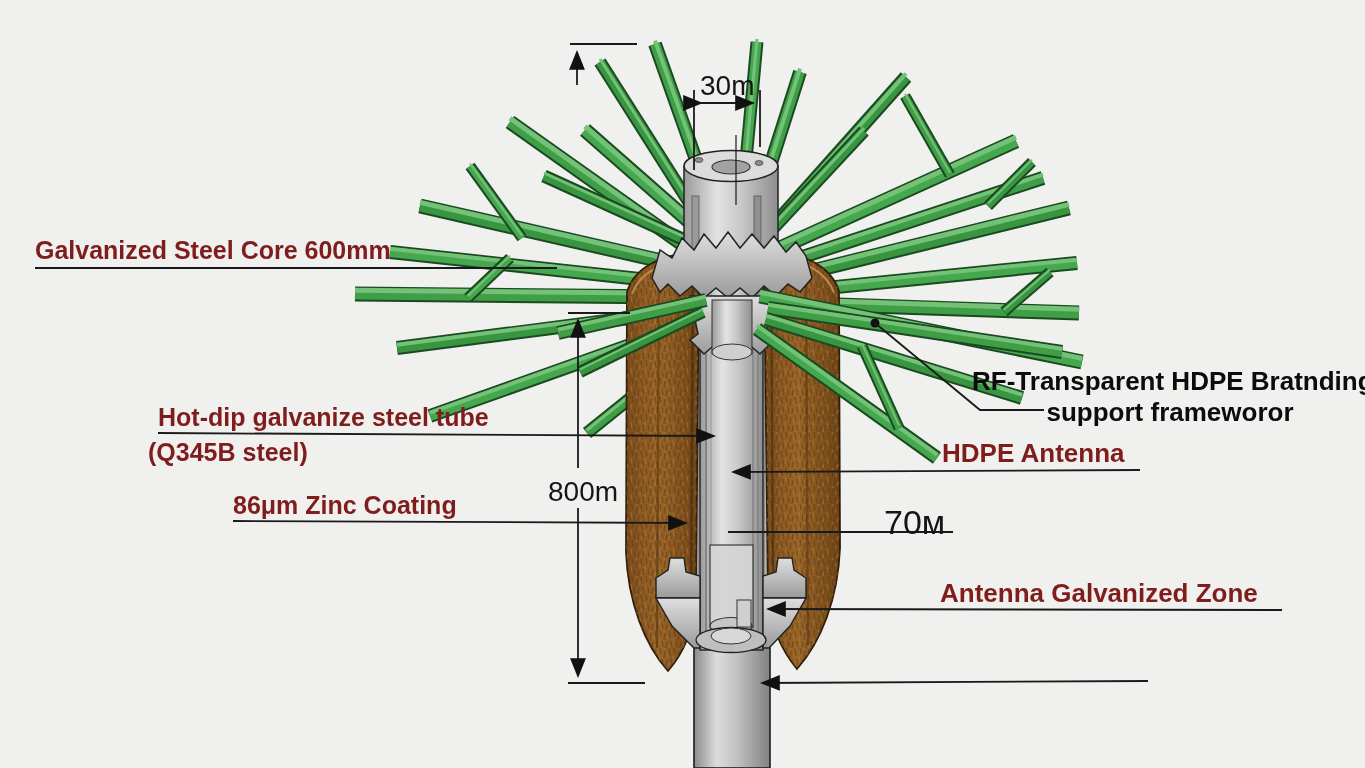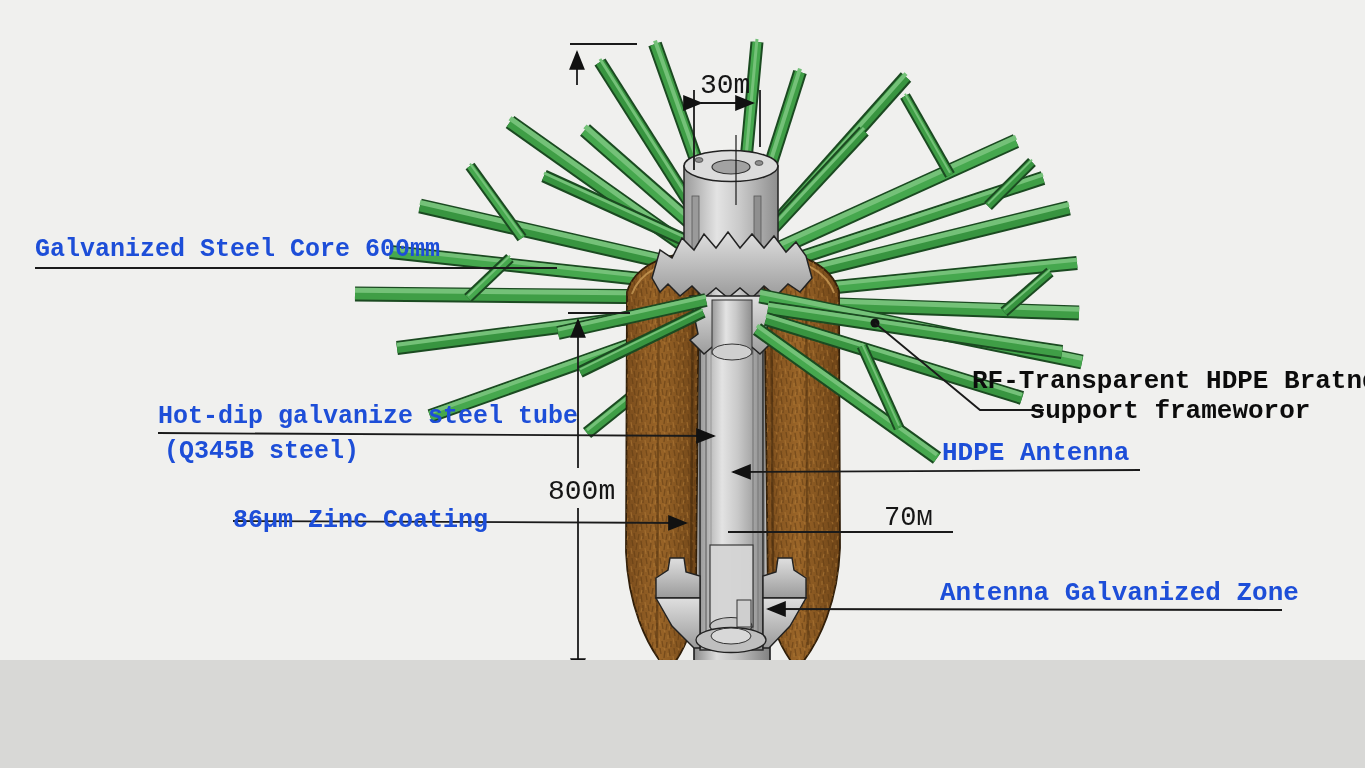--- a/index.html
+++ b/index.html
@@ -1,23 +1,23 @@
 <!DOCTYPE html>
 <html><head>
 <meta charset="utf-8">
 <style>
   html,body{margin:0;padding:0;background:#d8d8d6;}
   .stage{
-    position:relative;width:1365px;height:660px;overflow:hidden;
+    position:relative;width:1365px;height:768px;overflow:hidden;
     background:#f0f0ee;
-    font-family:Liberation Mono, monospace;
+    font-family:Liberation Sans, sans-serif;
   }
   .stage svg{position:absolute;left:0;top:0;}
   .label{
-    position:absolute;color:#1d4ed8;font-weight:700;font-size:25px;
+    position:absolute;color:#7f1d1d;font-weight:700;font-size:25px;
     white-space:nowrap;line-height:1.15;
   }
   .label.big{font-size:26px;}
   .dim{
     position:absolute;color:#151515;font-weight:400;font-size:28px;
     white-space:nowrap;
   }
   .rf-block{position:absolute;left:972px;top:366px;width:396px;text-align:center;}
   .rf-block .line{color:#0c0c0c;font-weight:700;font-size:26px;white-space:nowrap;}
 </style>
@@ -257,25 +257,25 @@
       <line x1="1140" y1="470" x2="733" y2="472" marker-end="url(#arr)"></line>
       <line x1="953" y1="532" x2="728" y2="532"></line>
       <line x1="1282" y1="610" x2="768" y2="609" marker-end="url(#arr)"></line>
       <line x1="1148" y1="681" x2="762" y2="683" marker-end="url(#arr)"></line>
     </g>
   </svg>
 
   <div class="dim" style="left:700px;top:70px;">30m</div>
   <div class="label" style="left:35px;top:236px;">Galvanized Steel Core 600mm</div>
   <div class="label" style="left:158px;top:403px;text-align:right;">Hot-dip galvanize steel tube</div>
-  <div class="label" style="left:164px;top:438px;">(Q345B steel)</div>
-  <div class="label" style="left:233px;top:491px;margin-top:16px;">86μm Zinc Coating</div>
+  <div class="label" style="left:148px;top:438px;">(Q345B steel)</div>
+  <div class="label" style="left:233px;top:491px;">86μm Zinc Coating</div>
   <div class="dim" style="left:548px;top:476px;">800m</div>
 
   <div class="rf-block">
     <div class="line">RF-Transparent HDPE Bratnding</div>
     <div class="line">support frameworor</div>
   </div>
 
   <div class="label big" style="left:942px;top:439px;">HDPE Antenna</div>
-  <div class="dim" style="left:884px;top:503px;font-size:27px;">70м</div>
+  <div class="dim" style="left:884px;top:503px;font-size:34px;">70м</div>
   <div class="label big" style="left:940px;top:579px;">Antenna Galvanized Zone</div>
 </div>
 
 </body></html>

